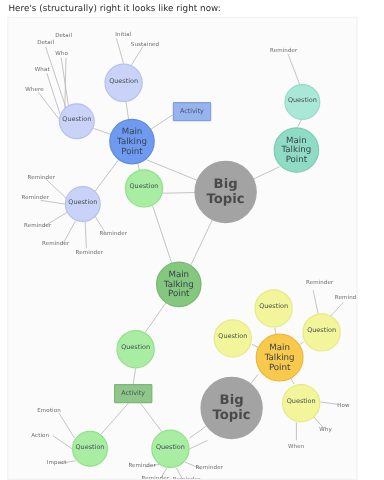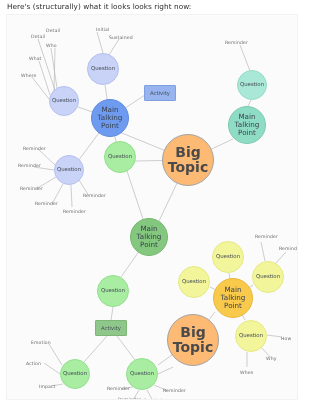--- a/index.html
+++ b/index.html
@@ -32,21 +32,21 @@
     box-sizing:border-box;
     display:flex;align-items:center;justify-content:center;
     text-align:center;
     border-radius:50%;
     line-height:1.08;
     color:#3c4550;
     z-index:3;
   }
   .node span{display:block;}
 
-  .big      {background:#fdba74;border:1px solid #a3a3a3;color:#4a4a4a;font-weight:bold;font-size:14px;}
+  .big      {background:#a3a3a3;border:1px solid #a3a3a3;color:#4a4a4a;font-weight:bold;font-size:11px;}
   .mtp      {font-weight:normal;font-size:7.2px;color:#3a4250;}
   .mtp-blue {background:#6e9bf0;border:1px solid #5f8ade;}
   .mtp-teal {background:#8fdcc4;border:1px solid #7fcbb3;}
   .mtp-green{background:#84c77e;border:1px solid #76b870;}
   .mtp-yellow{background:#f8c94b;border:1px solid #e9b93c;}
 
   .q        {font-size:5.4px;color:#444b55;}
   .q-blue   {background:#c9d3f7;border:1px solid #b4c0ef;}
   .q-teal   {background:#a9e8d6;border:1px solid #96dcc7;}
   .q-green  {background:#a8eda2;border:1px solid #93e08c;}
@@ -66,21 +66,21 @@
     font-size:4.6px;color:#6a6a6a;
     white-space:nowrap;z-index:4;
     letter-spacing:0.1px;
   }
 </style>
 </head>
 <body>
 
 <div id="page">
 
-  <div id="headline">Here's (structurally) what it looks looks right now:</div>
+  <div id="headline">Here's (structurally) right it looks like right now:</div>
 
   <div id="canvas">
 
     <svg id="edges" viewBox="0 0 290 384" preserveAspectRatio="none">
       <g stroke="#b9b9b9" stroke-width="0.7" fill="none">
 
         <line x1="181" y1="145" x2="110" y2="116"></line>
         <line x1="181" y1="145" x2="226" y2="124"></line>
         <line x1="181" y1="145" x2="152" y2="206"></line>
         <line x1="181" y1="145" x2="128" y2="146"></line>

